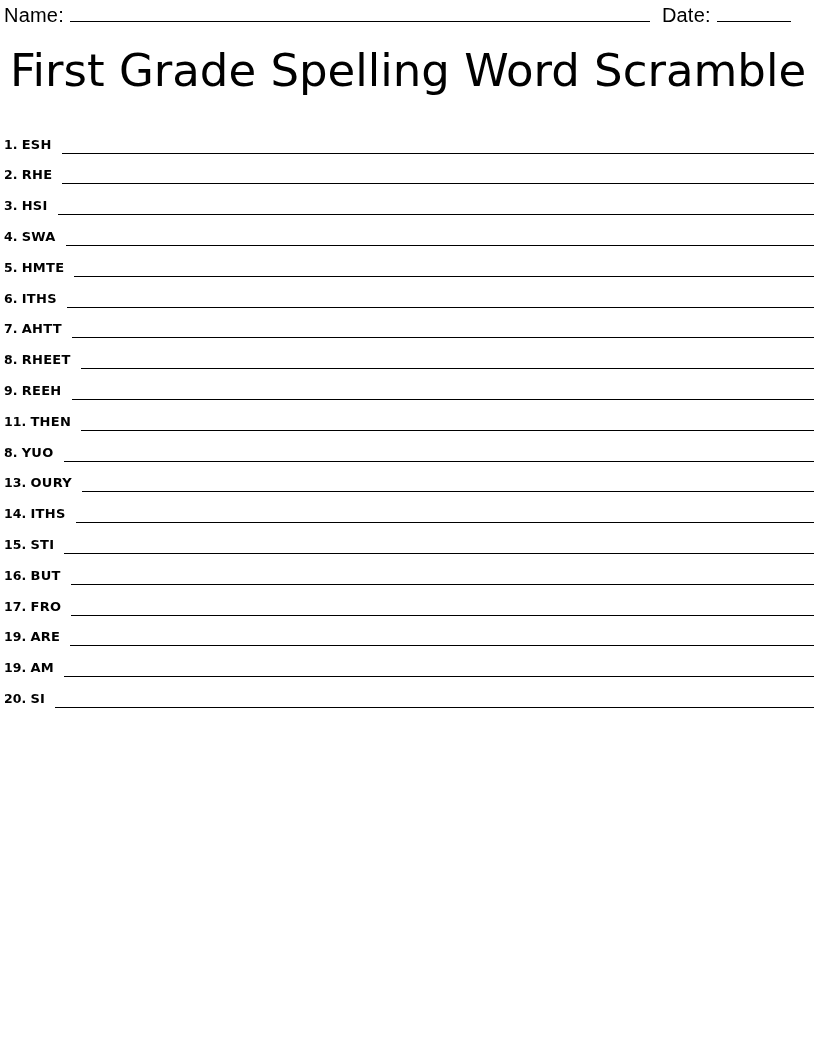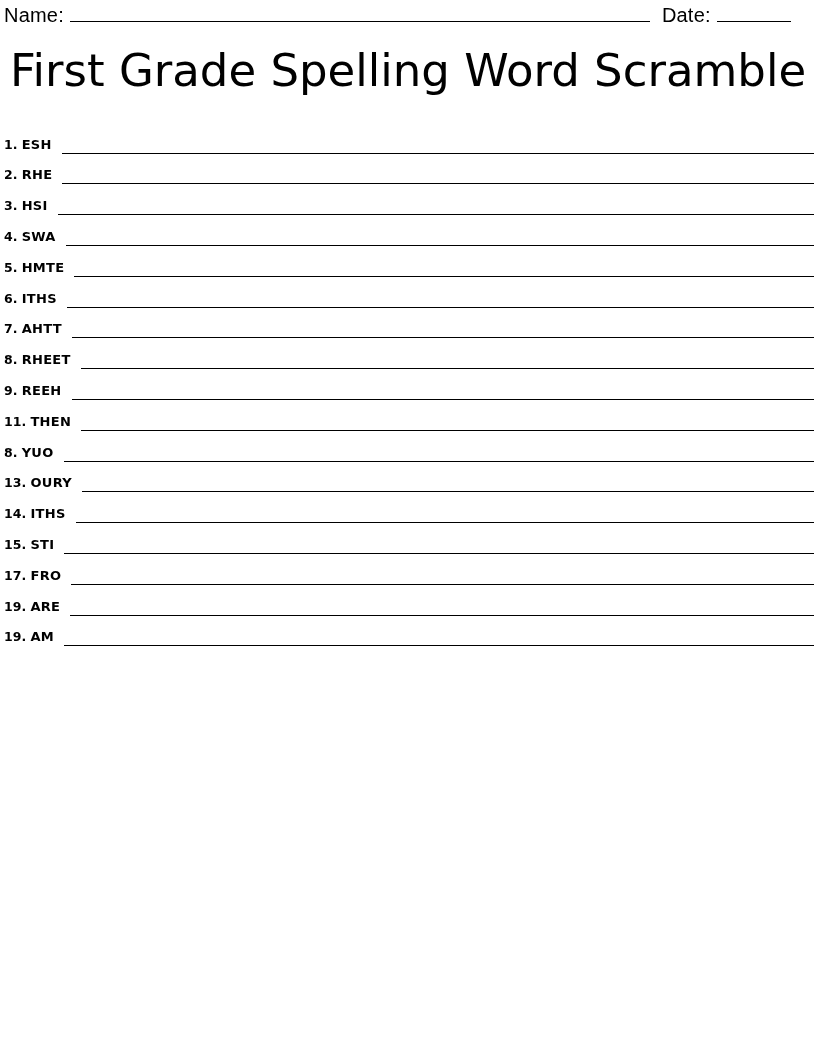--- a/index.html
+++ b/index.html
@@ -185,34 +185,44 @@
       <span class="item-word">ITHS</span>
       <span class="item-rule"></span>
     </div>
 
     <div class="item">
       <span class="item-num">15.</span>
       <span class="item-word">STI</span>
       <span class="item-rule"></span>
     </div>
 
+    <div class="item">
+      <span class="item-num">16.</span>
+      <span class="item-word">BUT</span>
+      <span class="item-rule"></span>
+    </div>
 
     <div class="item">
       <span class="item-num">17.</span>
       <span class="item-word">FRO</span>
       <span class="item-rule"></span>
     </div>
 
     <div class="item">
       <span class="item-num">19.</span>
       <span class="item-word">ARE</span>
       <span class="item-rule"></span>
     </div>
 
     <div class="item">
       <span class="item-num">19.</span>
       <span class="item-word">AM</span>
       <span class="item-rule"></span>
     </div>
 
+    <div class="item">
+      <span class="item-num">20.</span>
+      <span class="item-word">SI</span>
+      <span class="item-rule"></span>
+    </div>
 
   </div>
 </div>
 
 </body></html>

